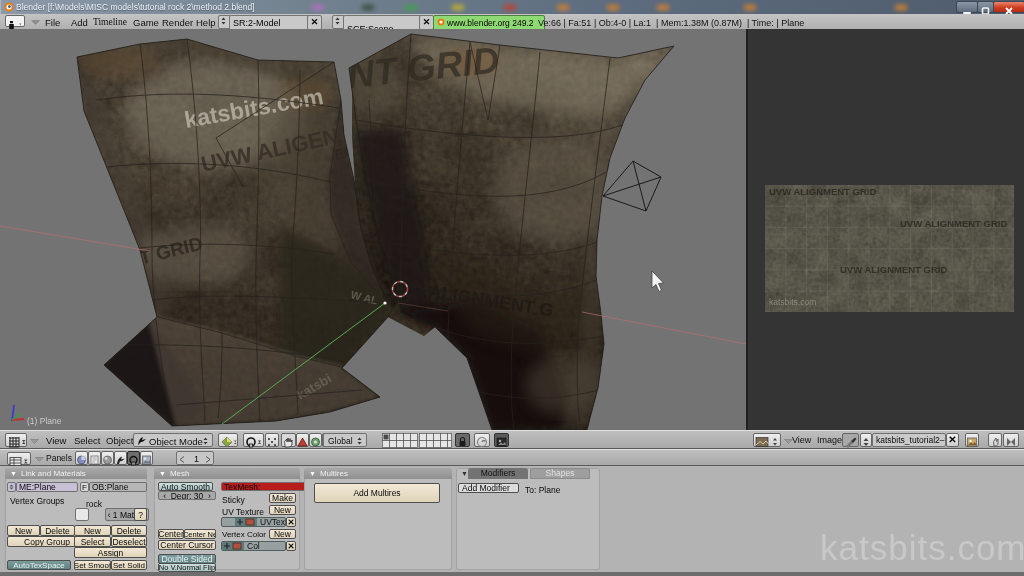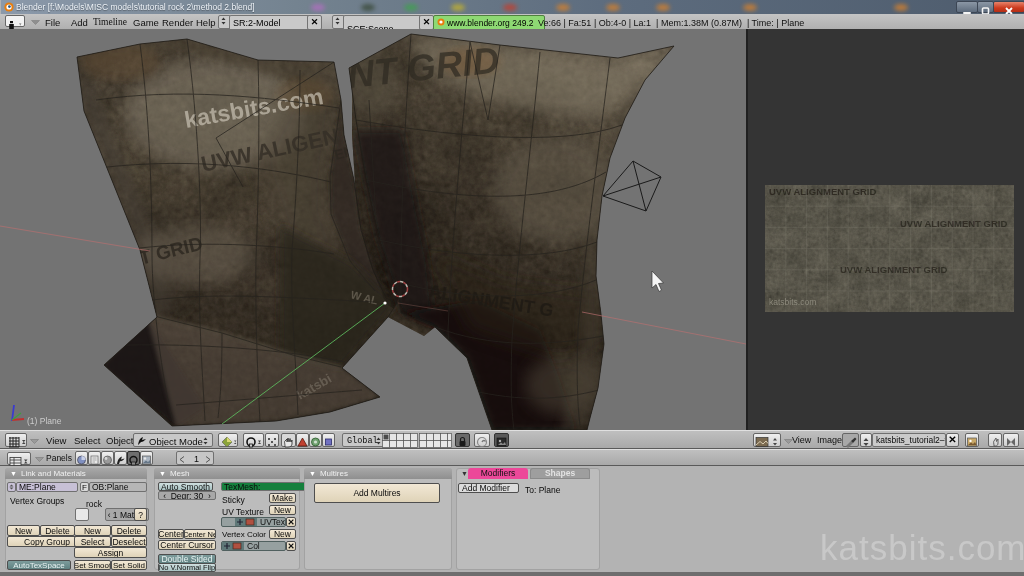--- a/index.html
+++ b/index.html
@@ -370,21 +370,21 @@
       <svg width="11" height="12">
         <circle cx="5.5" cy="6" r="4" fill="#70a070" stroke="#2a5a2a" stroke-width="0.8"></circle>
         <circle cx="5.5" cy="6" r="1.6" fill="#cfe0cf"></circle>
       </svg>
     </div>
     <div class="iconbtn" style="left:322px;top:2px;width:13px;height:14px;">
       <svg width="11" height="12">
         <rect x="2.5" y="3" width="6" height="6" fill="#7070c0" stroke="#2a2a6a" stroke-width="0.8"></rect>
       </svg>
     </div>
-    <div class="fld" style="left:342px;top:2px;width:44px;height:14px;background:#c8c8c8;padding:1px 0 0 4px;font-family:Liberation Mono, monospace;">Global
+    <div class="fld" style="left:323px;top:2px;width:44px;height:14px;background:#c8c8c8;padding:1px 0 0 4px;">Global
       <svg class="abs" style="right:2px;top:2px" width="8" height="10">
         <path d="M1.5 4 l4 0 -2 -2.5 z M1.5 6 l4 0 -2 2.5 z" fill="#333"></path>
       </svg>
     </div>
     <svg class="abs" style="left:382px;top:2px" width="70" height="15">
       <g fill="#e6e6e6" stroke="#555" stroke-width="0.7">
         <rect x="0.5" y="0.5" width="7" height="7"></rect>
         <rect x="7.5" y="0.5" width="7" height="7"></rect>
         <rect x="14.5" y="0.5" width="7" height="7"></rect>
         <rect x="21.5" y="0.5" width="7" height="7"></rect>
@@ -549,21 +549,21 @@
       <div class="btn" style="left:69px;top:79px;width:73px;height:11px;">Assign</div>
       <div class="btn btnteal" style="left:2px;top:92px;width:64px;height:10px;font-size:8px;">AutoTexSpace</div>
       <div class="btn" style="left:69px;top:92px;width:37px;height:10px;font-size:8px;">Set Smoot</div>
       <div class="btn" style="left:106px;top:92px;width:36px;height:10px;font-size:8px;">Set Solid</div>
     </div>
 
     <div class="panel" style="left:154px;top:2px;width:146px;height:102px;">
       <div class="phead"><span class="tri">▼</span>Mesh</div>
       <div class="btn btnlightteal" style="left:4px;top:14px;width:55px;height:9px;">Auto Smooth</div>
       <div class="fld" style="left:4px;top:23px;width:58px;height:9px;background:#a8a8a8;justify-content:center;">‹&nbsp;&nbsp;Degr: 30&nbsp;&nbsp;›</div>
-      <div class="fld" style="left:67px;top:14px;width:88px;height:9px;background:#15803d;padding-left:2px;">TexMesh:</div>
+      <div class="fld" style="left:67px;top:14px;width:88px;height:9px;background:#b91c1c;padding-left:2px;">TexMesh:</div>
       <div class="lbl" style="left:68px;top:27px;">Sticky</div>
       <div class="btn" style="left:115px;top:25px;width:27px;height:10px;">Make</div>
       <div class="lbl" style="left:68px;top:39px;">UV Texture</div>
       <div class="btn" style="left:115px;top:37px;width:27px;height:10px;">New</div>
       <div class="fld" style="left:67px;top:49px;width:65px;height:10px;background:#96a0a0;border-color:#50605f;padding-left:13px;">
         <svg width="65" height="10">
           <rect x="0" y="0" width="22" height="10" fill="#5f7878"></rect>
           <path d="M5,2 V8 M2,5 H8" stroke="#223" stroke-width="1.2"></path>
           <rect x="11" y="2" width="8" height="6" fill="#b05040" stroke="#402a20" stroke-width="0.7"></rect>
           <text x="25" y="8" font-size="8.5" fill="#111" font-family="Liberation Sans, sans-serif">UVTex</text>
@@ -588,20 +588,20 @@
       <div class="btn btnlightteal" style="left:4px;top:95px;width:58px;height:9px;font-size:7.5px;">No V.Normal Flip</div>
     </div>
 
     <div class="panel" style="left:304px;top:2px;width:148px;height:102px;">
       <div class="phead"><span class="tri">▼</span>Multires</div>
       <div class="btn" style="left:10px;top:15px;width:126px;height:20px;">Add Multires</div>
     </div>
 
     <div class="panel" style="left:456px;top:2px;width:144px;height:102px;">
       <div class="phead" style="background:none;color:#111;"><span class="tri" style="color:#333;">▼</span></div>
-      <div style="position:absolute;left:12px;top:0;width:60px;height:11px;background:#ec4899;border-radius:3px 3px 0 0;font-size:8.5px;color:#111;text-align:center;line-height:11px;">Modifiers</div>
-      <div style="position:absolute;left:74px;top:0;width:60px;height:11px;background:#9e9e9e;border-radius:3px 3px 0 0;font-size:8.5px;color:#e2e2e2;text-align:center;line-height:11px;box-shadow:0 0 0 1px #8a8a8a inset;font-weight:bold;">Shapes</div>
+      <div style="position:absolute;left:12px;top:0;width:60px;height:11px;background:#737373;border-radius:3px 3px 0 0;font-size:8.5px;color:#111;text-align:center;line-height:11px;">Modifiers</div>
+      <div style="position:absolute;left:74px;top:0;width:60px;height:11px;background:#9e9e9e;border-radius:3px 3px 0 0;font-size:8.5px;color:#e2e2e2;text-align:center;line-height:11px;box-shadow:0 0 0 1px #8a8a8a inset;">Shapes</div>
       <div class="btn" style="left:2px;top:15px;width:61px;height:10px;background:#dcdcdc;justify-content:flex-start;padding-left:3px;">Add Modifier</div>
       <div class="lbl" style="left:69px;top:17px;">To: Plane</div>
     </div>
   </div>
 
   <div class="abs" id="bottomstrip"></div>
 
 </body></html>

